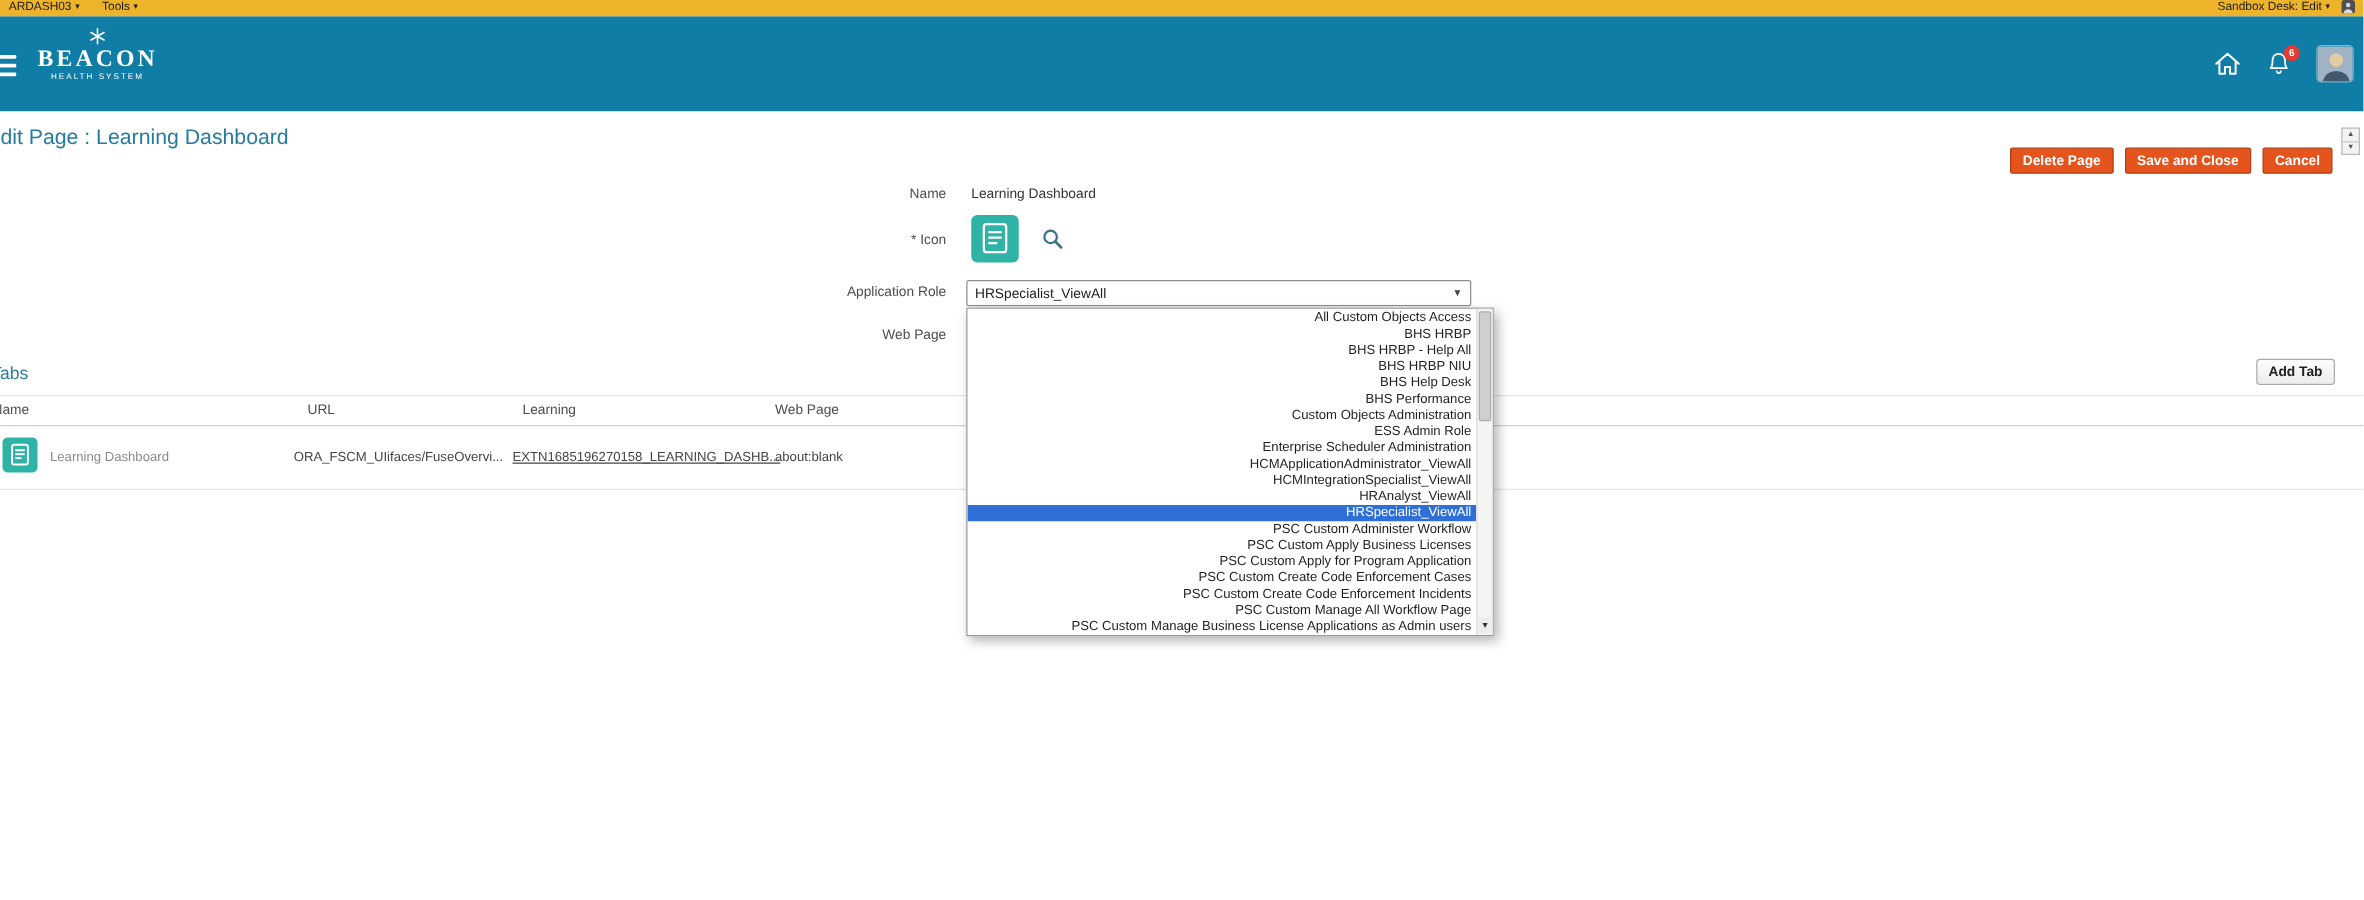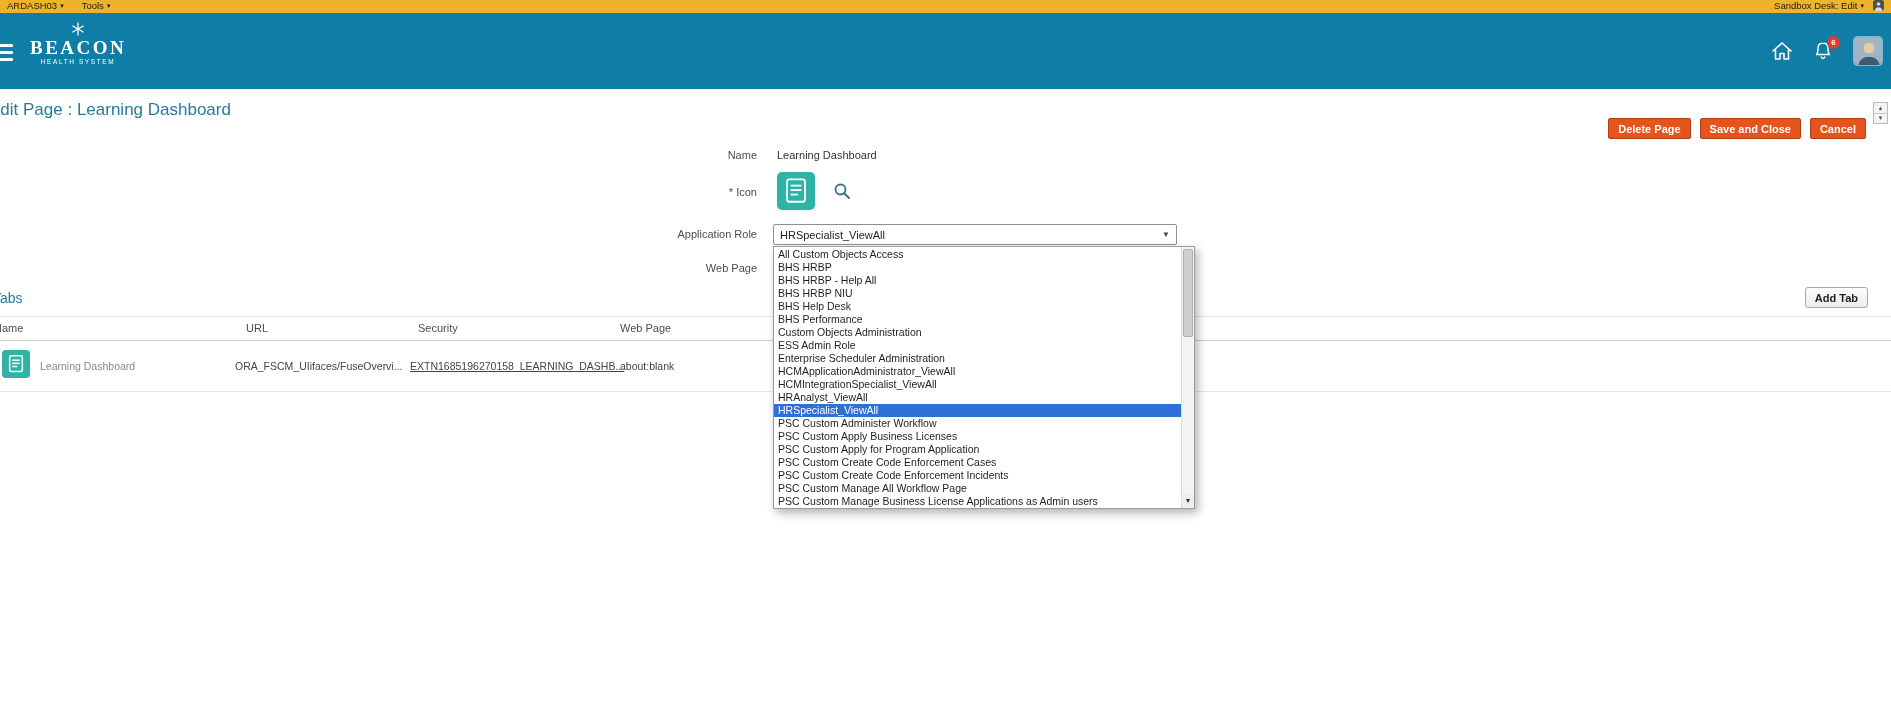--- a/index.html
+++ b/index.html
@@ -60,21 +60,21 @@
   .role-select { position:absolute; left:773px; top:224px; width:404px; height:21px;
     border:1px solid #8E8E8E; border-radius:2px; background:#fff; font-size:11px; color:#222;
     display:flex; align-items:center; padding:0 20px 0 6px; z-index:3; cursor:pointer; }
   .role-select .sel-caret { position:absolute; right:6px; font-size:8px; color:#444; }
 
   
   .listbox { position:absolute; left:773px; top:246px; width:422px; height:263px; background:#fff;
     border:1px solid #9B9B9B; box-shadow:3px 4px 9px rgba(0,0,0,.3); z-index:10; }
   .dd-options { position:absolute; left:0; top:1px; right:13px; bottom:0; overflow:hidden; }
   .dd-option { height:13px; line-height:13px; font-size:10.5px; padding:0 4px;
-    white-space:nowrap; overflow:hidden; color:#1f1f1f; cursor:pointer; }
+    white-space:nowrap; overflow:hidden; color:#1f1f1f; cursor:pointer;text-align:right; }
   .dd-selected { background:var(--highlight-blue,#2F6FD8); color:#fff; }
   .dd-scrollbar { position:absolute; right:0; top:0; bottom:0; width:13px; background:#F4F4F4;
     border-left:1px solid #DCDCDC; }
   .dd-thumb { position:absolute; top:2px; left:1px; width:10px; height:88px; background:#CFCFCF;
     border:1px solid #ADADAD; border-radius:2px; cursor:grab; }
   .dd-scroll-down { position:absolute; bottom:1px; left:0; width:12px; height:13px; display:flex;
     align-items:center; justify-content:center; font-size:7px; color:#333; background:#EDEDED; cursor:pointer; }
 
   
   .tabs-title { position:absolute; left:-7px; top:290px; font-size:14px;
@@ -206,21 +206,21 @@
   </div>
 
   <div class="form-label" style="top:262px">Web Page</div>
 
   <div class="tabs-title">Tabs</div>
   <button class="add-tab-btn">Add Tab</button>
 
   <div class="hline line-top"></div>
   <div class="col-head col-name">Name</div>
   <div class="col-head col-url">URL</div>
-  <div class="col-head col-sec">Security</div>
+  <div class="col-head col-sec">Learning</div>
   <div class="col-head col-web">Web Page</div>
   <div class="hline line-head"></div>
 
   <div class="row-icon">
     <svg width="24" height="24" viewBox="0 0 38 38">
         <rect x="9" y="6" width="20" height="25" rx="2.5" fill="none" stroke="#fff" stroke-width="2.4"></rect>
         <line x1="13" y1="13" x2="25" y2="13" stroke="#fff" stroke-width="2.4"></line>
         <line x1="13" y1="18" x2="25" y2="18" stroke="#fff" stroke-width="2.4"></line>
         <line x1="13" y1="23" x2="21" y2="23" stroke="#fff" stroke-width="2.4"></line>
       </svg>

